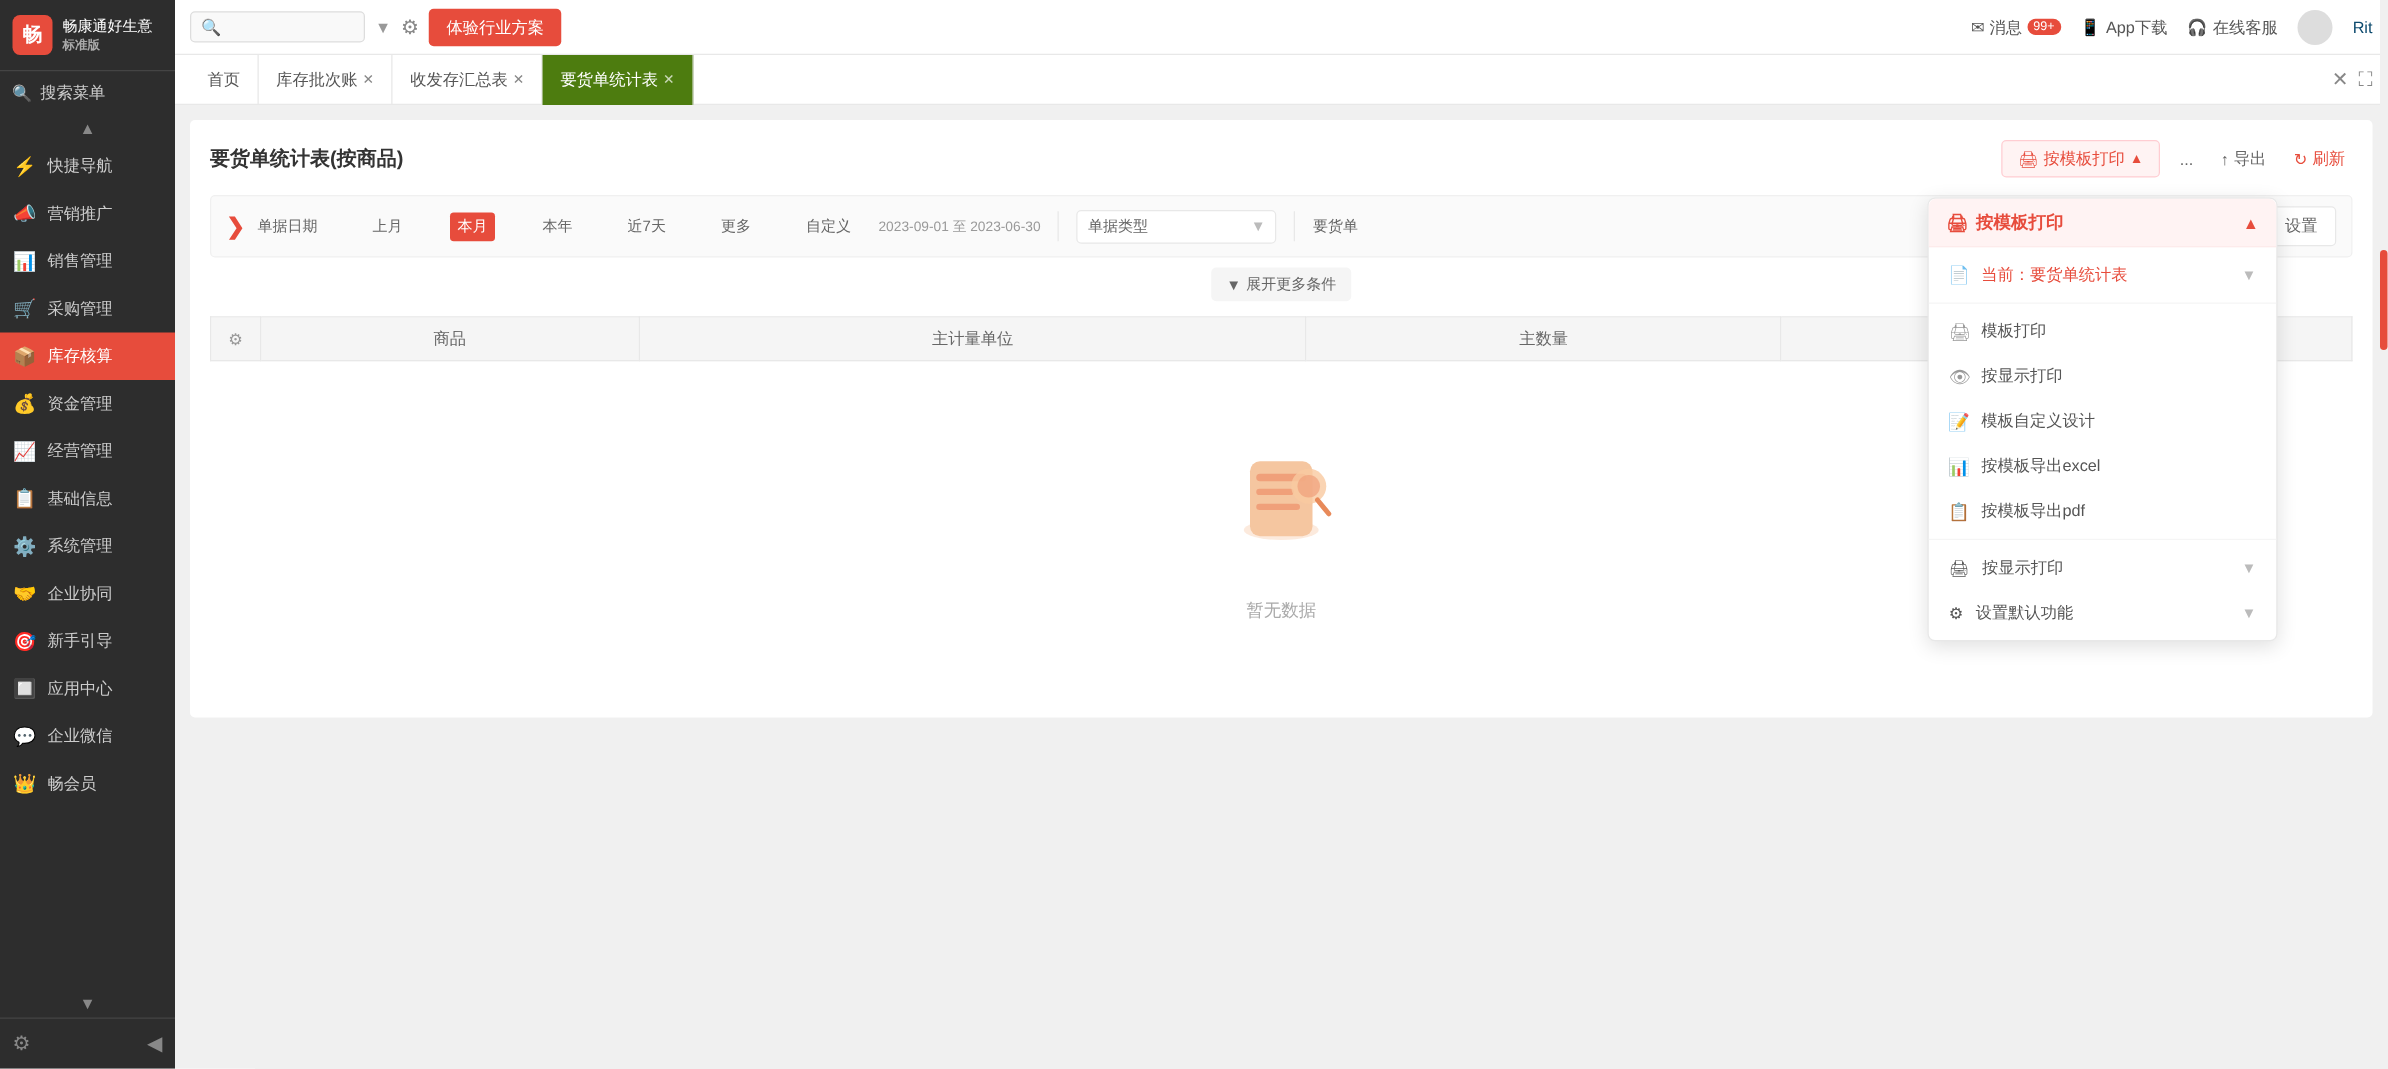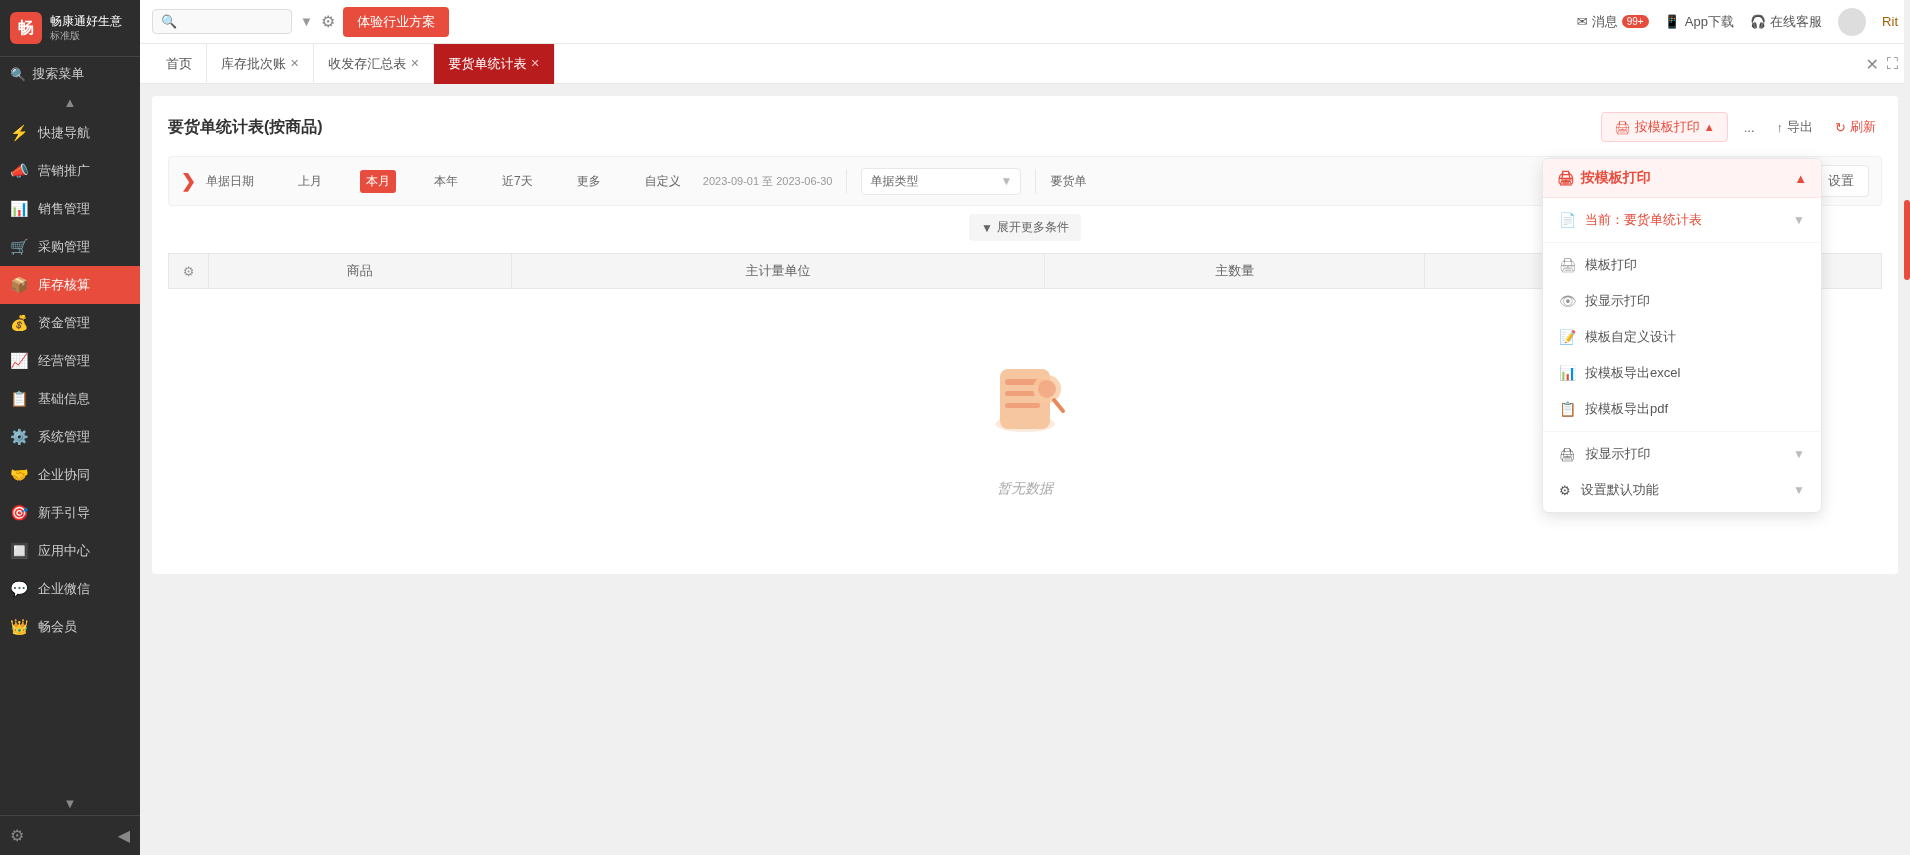--- a/index.html
+++ b/index.html
@@ -23,21 +23,21 @@
       gap: 8px;
     }
     .logo-icon {
       width: 32px; height: 32px;
       background: #e74c3c;
       border-radius: 6px;
       display: flex; align-items: center; justify-content: center;
       color: white; font-size: 16px; font-weight: bold;
     }
     .logo-text { font-size: 12px; color: #fff; line-height: 1.4; }
-    .logo-sub { font-size: 10px; color: #aaa; }
+    .logo-sub { font-size: 10px; color: #aaa; font-weight: bold; }
 
     .sidebar-search {
       display: flex; align-items: center;
       padding: 8px 10px; gap: 6px; color: #ccc; cursor: pointer;
     }
 
     .sidebar-nav { flex: 1; overflow-y: auto; }
     .sidebar-nav::-webkit-scrollbar { width: 4px; }
     .sidebar-nav::-webkit-scrollbar-thumb { background: #555; }
 
@@ -97,41 +97,41 @@
       padding: 6px 14px; cursor: pointer; font-size: 13px;
     }
     .topbar-spacer { flex: 1; }
     .topbar-actions { display: flex; align-items: center; gap: 16px; }
     .topbar-action { display: flex; align-items: center; gap: 4px; color: #555; cursor: pointer; font-size: 13px; }
     .topbar-badge {
       background: #e74c3c; color: white; border-radius: 10px;
       font-size: 10px; padding: 1px 5px; min-width: 18px; 
     }
     .topbar-avatar { width: 28px; height: 28px; background: #ddd; border-radius: 50%; }
-    .topbar-username { color: #a16207; font-size: 13px; }
+    .topbar-username { color: #0c4a6e; font-size: 13px; }
 
     
     .tabs-bar {
       background: #fff;
       display: flex;
       align-items: center;
       padding: 0 12px;
       border-bottom: 1px solid #e8e8e8;
       flex-shrink: 0;
       height: 40px;
       position: relative;
     }
     .tab-item {
       display: flex; align-items: center; gap: 4px;
       padding: 0 14px; height: 40px; cursor: pointer;
       font-size: 13px; color: #555; border-right: 1px solid #e8e8e8;
       position: relative;
     }
     .tab-item.active {
-      background: #b91c1c; color: white; border-radius: 0;
+      background: #4d7c0f; color: white; border-radius: 0;
     }
     .tab-item .tab-close { font-size: 11px; color: inherit; opacity: 0.7; cursor: pointer; }
     .tab-item.active .tab-close { color: white; }
     .tab-controls {
       position: absolute; right: 12px; top: 0; height: 40px;
       display: flex; align-items: center; gap: 8px;
     }
     .tab-ctrl-btn { color: #888; cursor: pointer; font-size: 16px; }
 
     
@@ -213,21 +213,21 @@
       text-align: center; font-size: 13px; color: #333;
     }
     .table-settings-icon { color: #999; cursor: pointer; }
 
     
     .empty-state {
       display: flex; flex-direction: column; align-items: center; justify-content: center;
       padding: 60px 0; color: #999;
     }
     .empty-icon { font-size: 80px; margin-bottom: 12px; color: #f5c6a0; }
-    .empty-text { font-size: 14px; color: #aaa; font-style: italic; }
+    .empty-text { font-size: 14px; color: #aaa; }
 
     
     .dropdown-panel {
       position: absolute;
       top: 46px;
       right: 60px;
       width: 280px;
       background: white;
       border: 1px solid #e8e8e8;
       border-radius: 6px;

